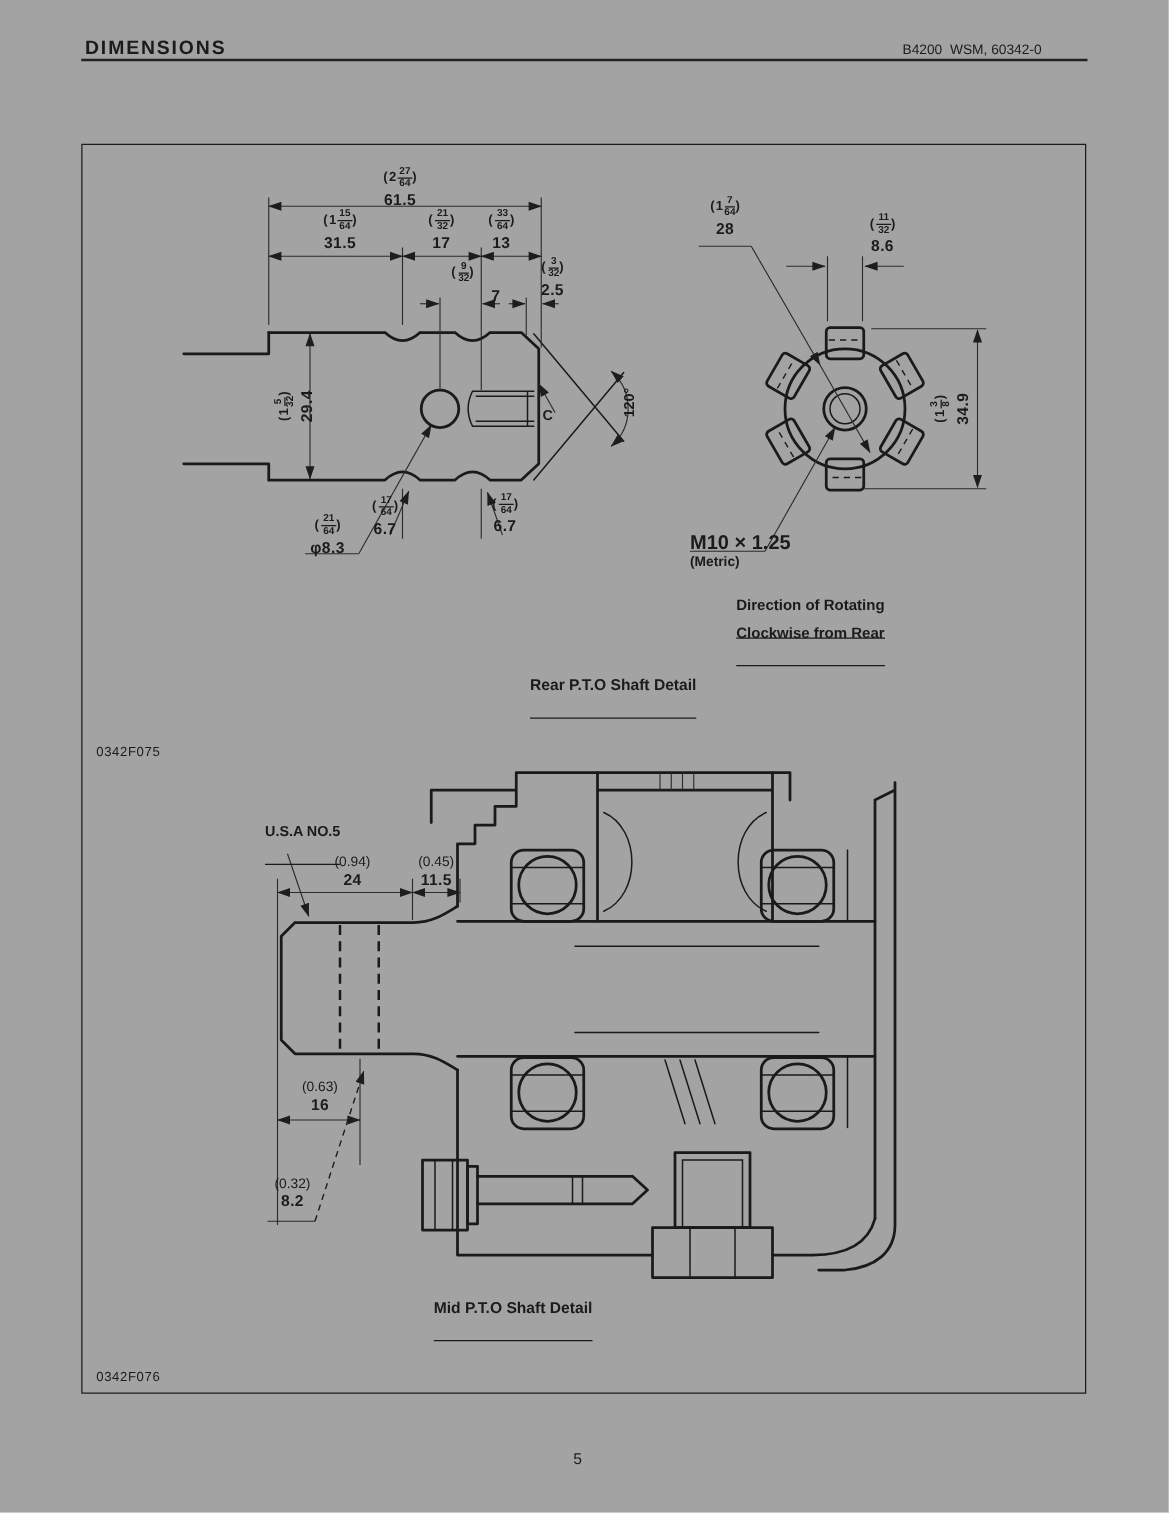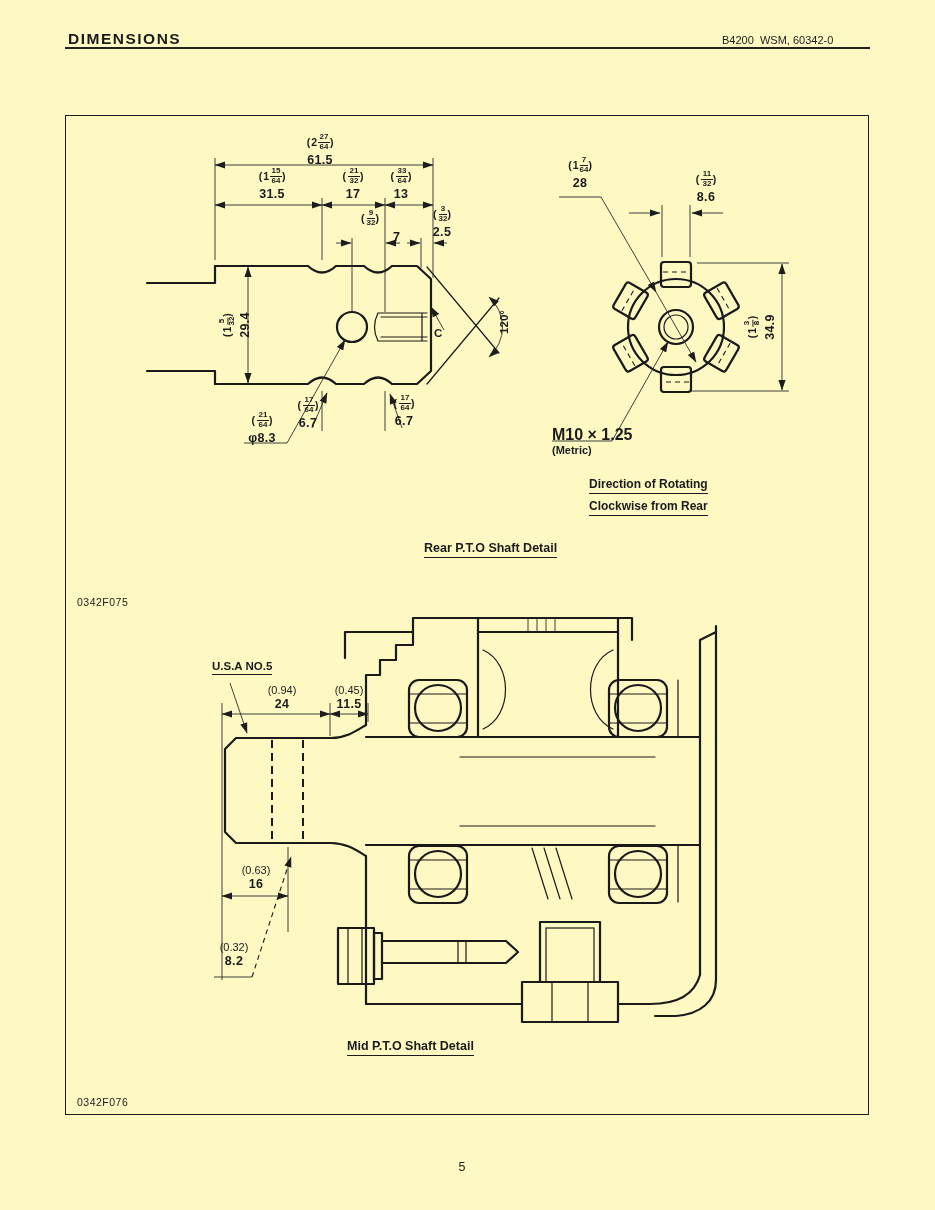--- a/index.html
+++ b/index.html
@@ -1,16 +1,16 @@
 <!DOCTYPE html>
 <html><head>
 <meta charset="utf-8">
 <style>
   html,body{margin:0;padding:0;background:#e8e8e8}
-  #page{position:relative;width:935px;height:1210px;background:#fef9c3;
+  #page{position:relative;width:935px;height:1210px;background:#a3a3a3;
         font-family:"Liberation Sans",sans-serif;color:#1b1b1b;overflow:hidden}
   #art{position:absolute;left:0;top:0}
   .abs{position:absolute}
   
   .p{fill:none;stroke:#1a1a1a;stroke-width:2.2;stroke-linejoin:round;stroke-linecap:round}
   .m{fill:none;stroke:#1a1a1a;stroke-width:1.2;stroke-linecap:round}
   .t{fill:none;stroke:#2b2b2b;stroke-width:0.9}
   .d{fill:none;stroke:#1a1a1a;stroke-width:2;stroke-dasharray:8 5}
   .td{fill:none;stroke:#1a1a1a;stroke-width:1.1;stroke-dasharray:5 4}
   
@@ -19,21 +19,21 @@
   .inch::before{content:"("}
   .inch::after{content:")"}
   .whole{font-size:10.5px;margin:0 1px 0 1px}
   .frac{display:inline-flex;flex-direction:column;align-items:center;font-size:8px;line-height:1.1;font-weight:700}
   .num{border-bottom:1px solid #1b1b1b;padding:0 1.5px}
   .den{padding-top:0.5px}
   .mm{font-size:12.5px;font-weight:700;margin-top:1.5px;letter-spacing:0.3px;white-space:nowrap}
   .inch2{font-size:11px;font-weight:400;white-space:nowrap}
   .lab{font-weight:700;font-size:11.5px;white-space:nowrap}
   .cap{font-weight:700;font-size:12.5px;white-space:nowrap}
-  .ul{border-bottom:1.5px solid #1b1b1b;padding-bottom:2px}
+  .ul{border-bottom:1.5px solid #1b1b1b;padding-bottom:19px}
   .rot{transform:translate(-50%,-50%) rotate(-90deg)}
   .code{font-size:10.5px;letter-spacing:0.5px}
   .hdr-title{font-size:15.5px;font-weight:700;letter-spacing:1.5px}
   .hdr-ref{font-size:11px;white-space:pre}
   .rule{background:#222;height:1.5px}
   .frame{border:1.6px solid #1c1c1c}
   .pageno{font-size:12.5px}
 </style>
 </head>
 <body>

